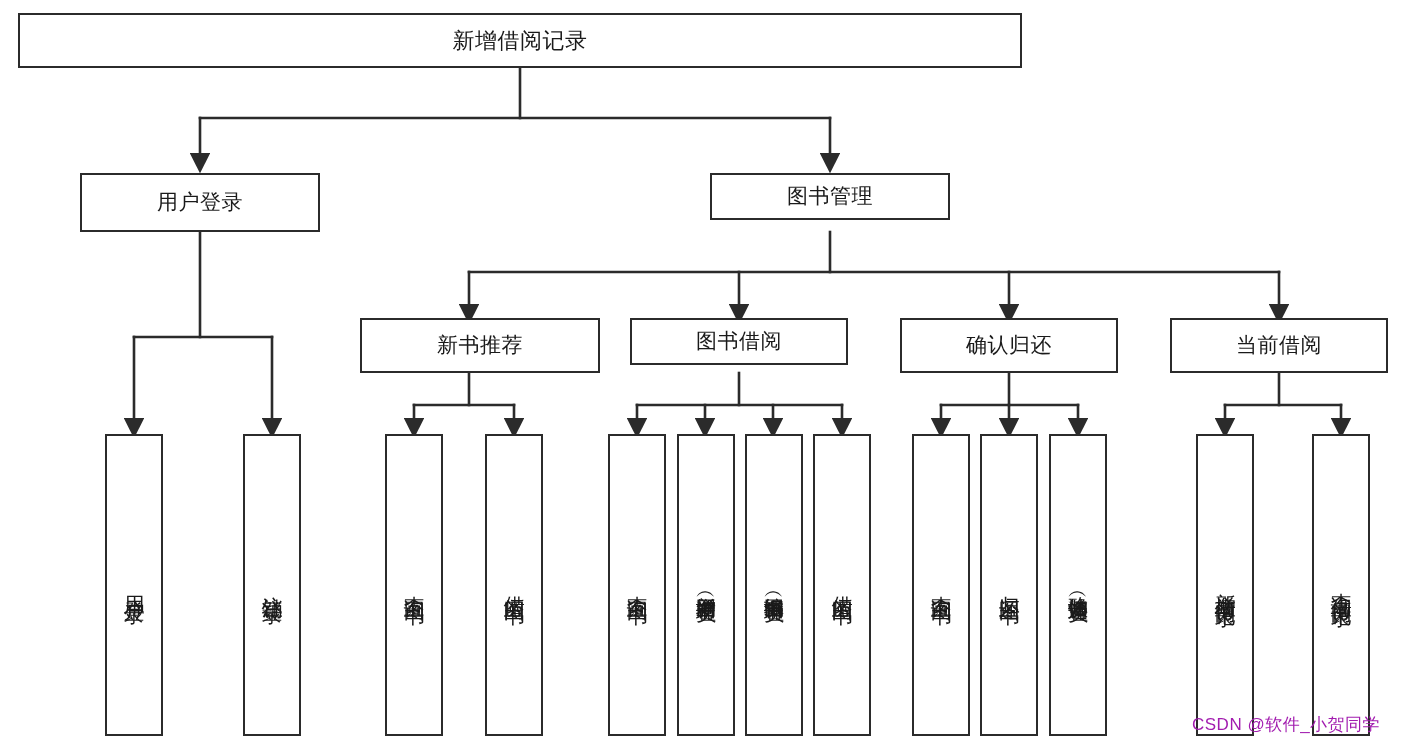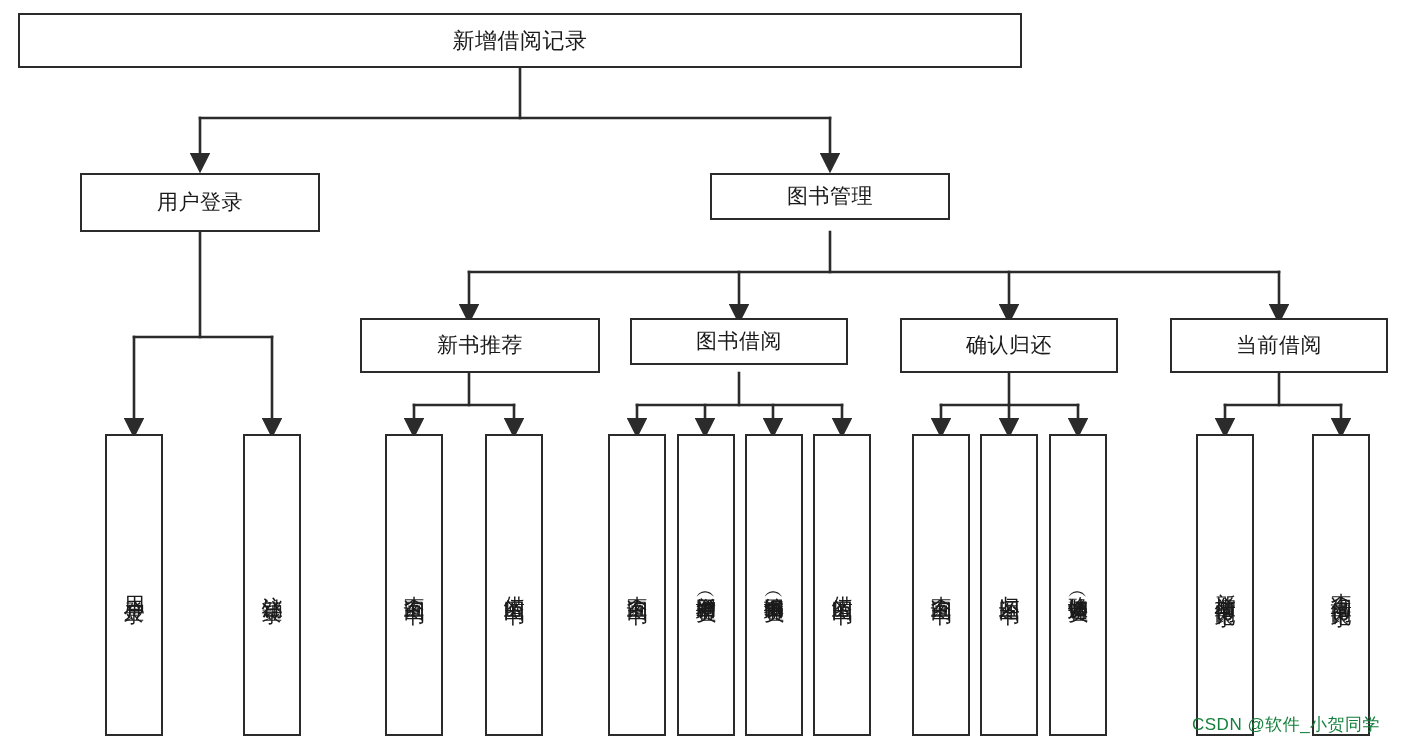--- a/index.html
+++ b/index.html
@@ -57,21 +57,21 @@
     letter-spacing:3px;
     white-space:nowrap;
   }
   .node.vertical.tight .label{
     font-size:20px;
     letter-spacing:1px;
   }
   .watermark{
     position:absolute;
     font-size:17px;
-    color:#15803d;
+    color:#a21caf;
     white-space:nowrap;
     letter-spacing:0.5px;
   }
 </style>
 </head>
 <body>
 
 <div id="diagram-root">
 
   <svg id="svg-layer" viewBox="0 0 1405 747" xmlns="http://www.w3.org/2000/svg">

